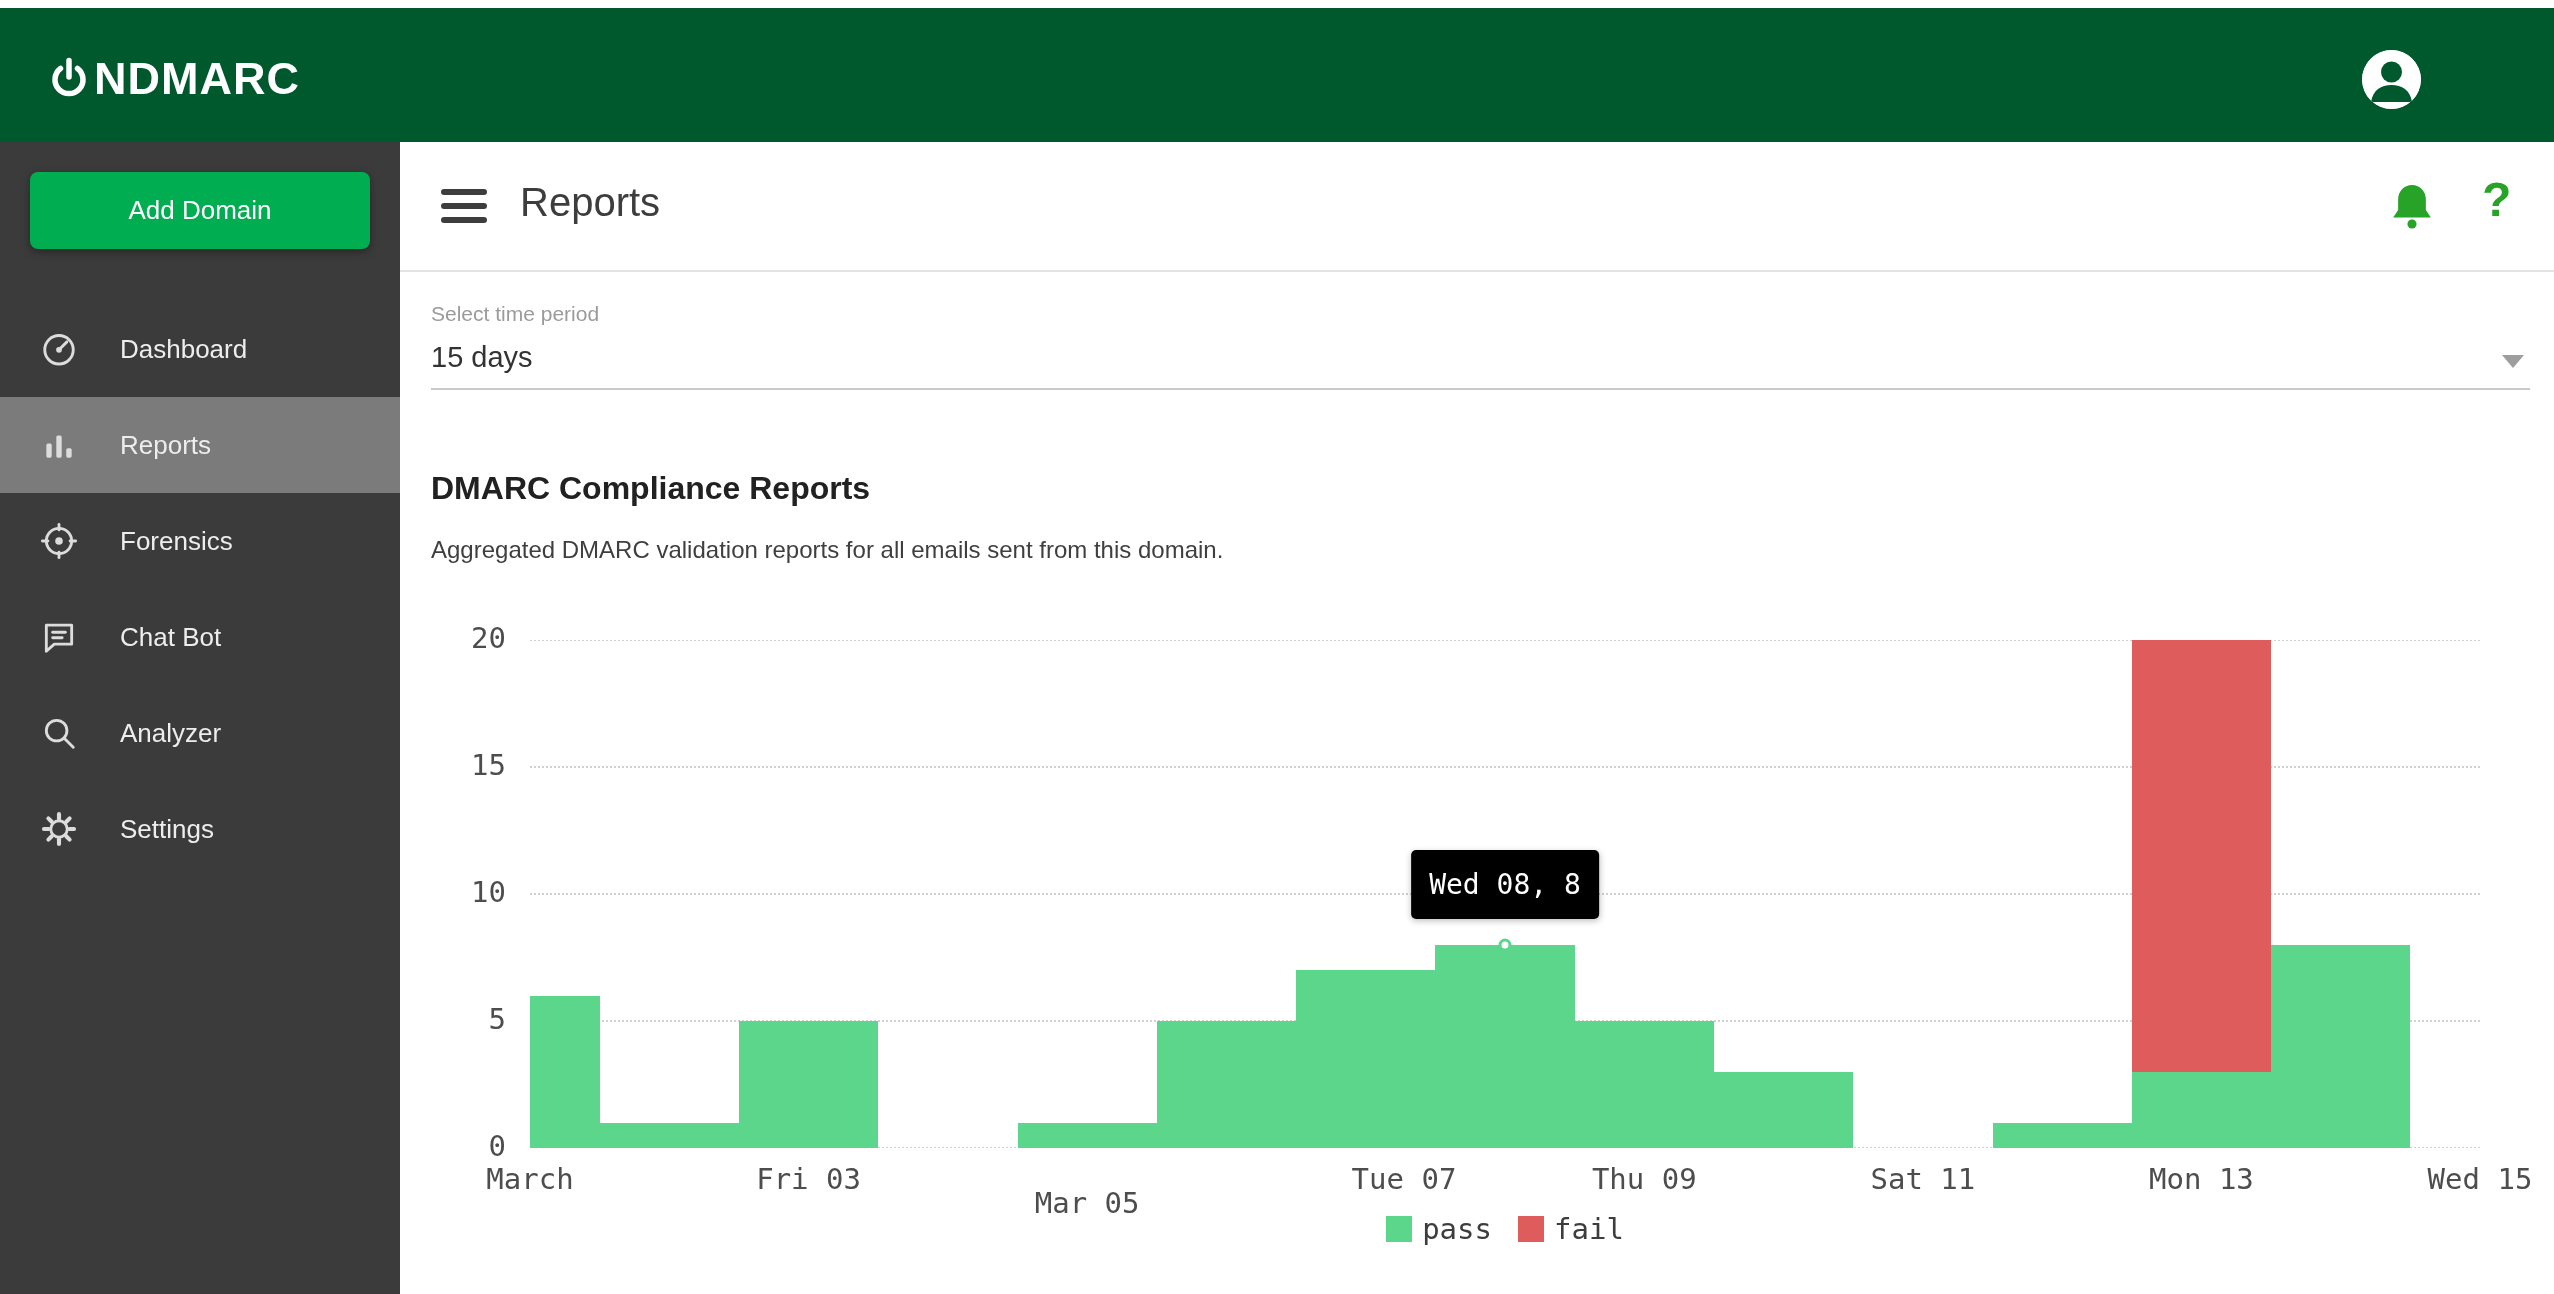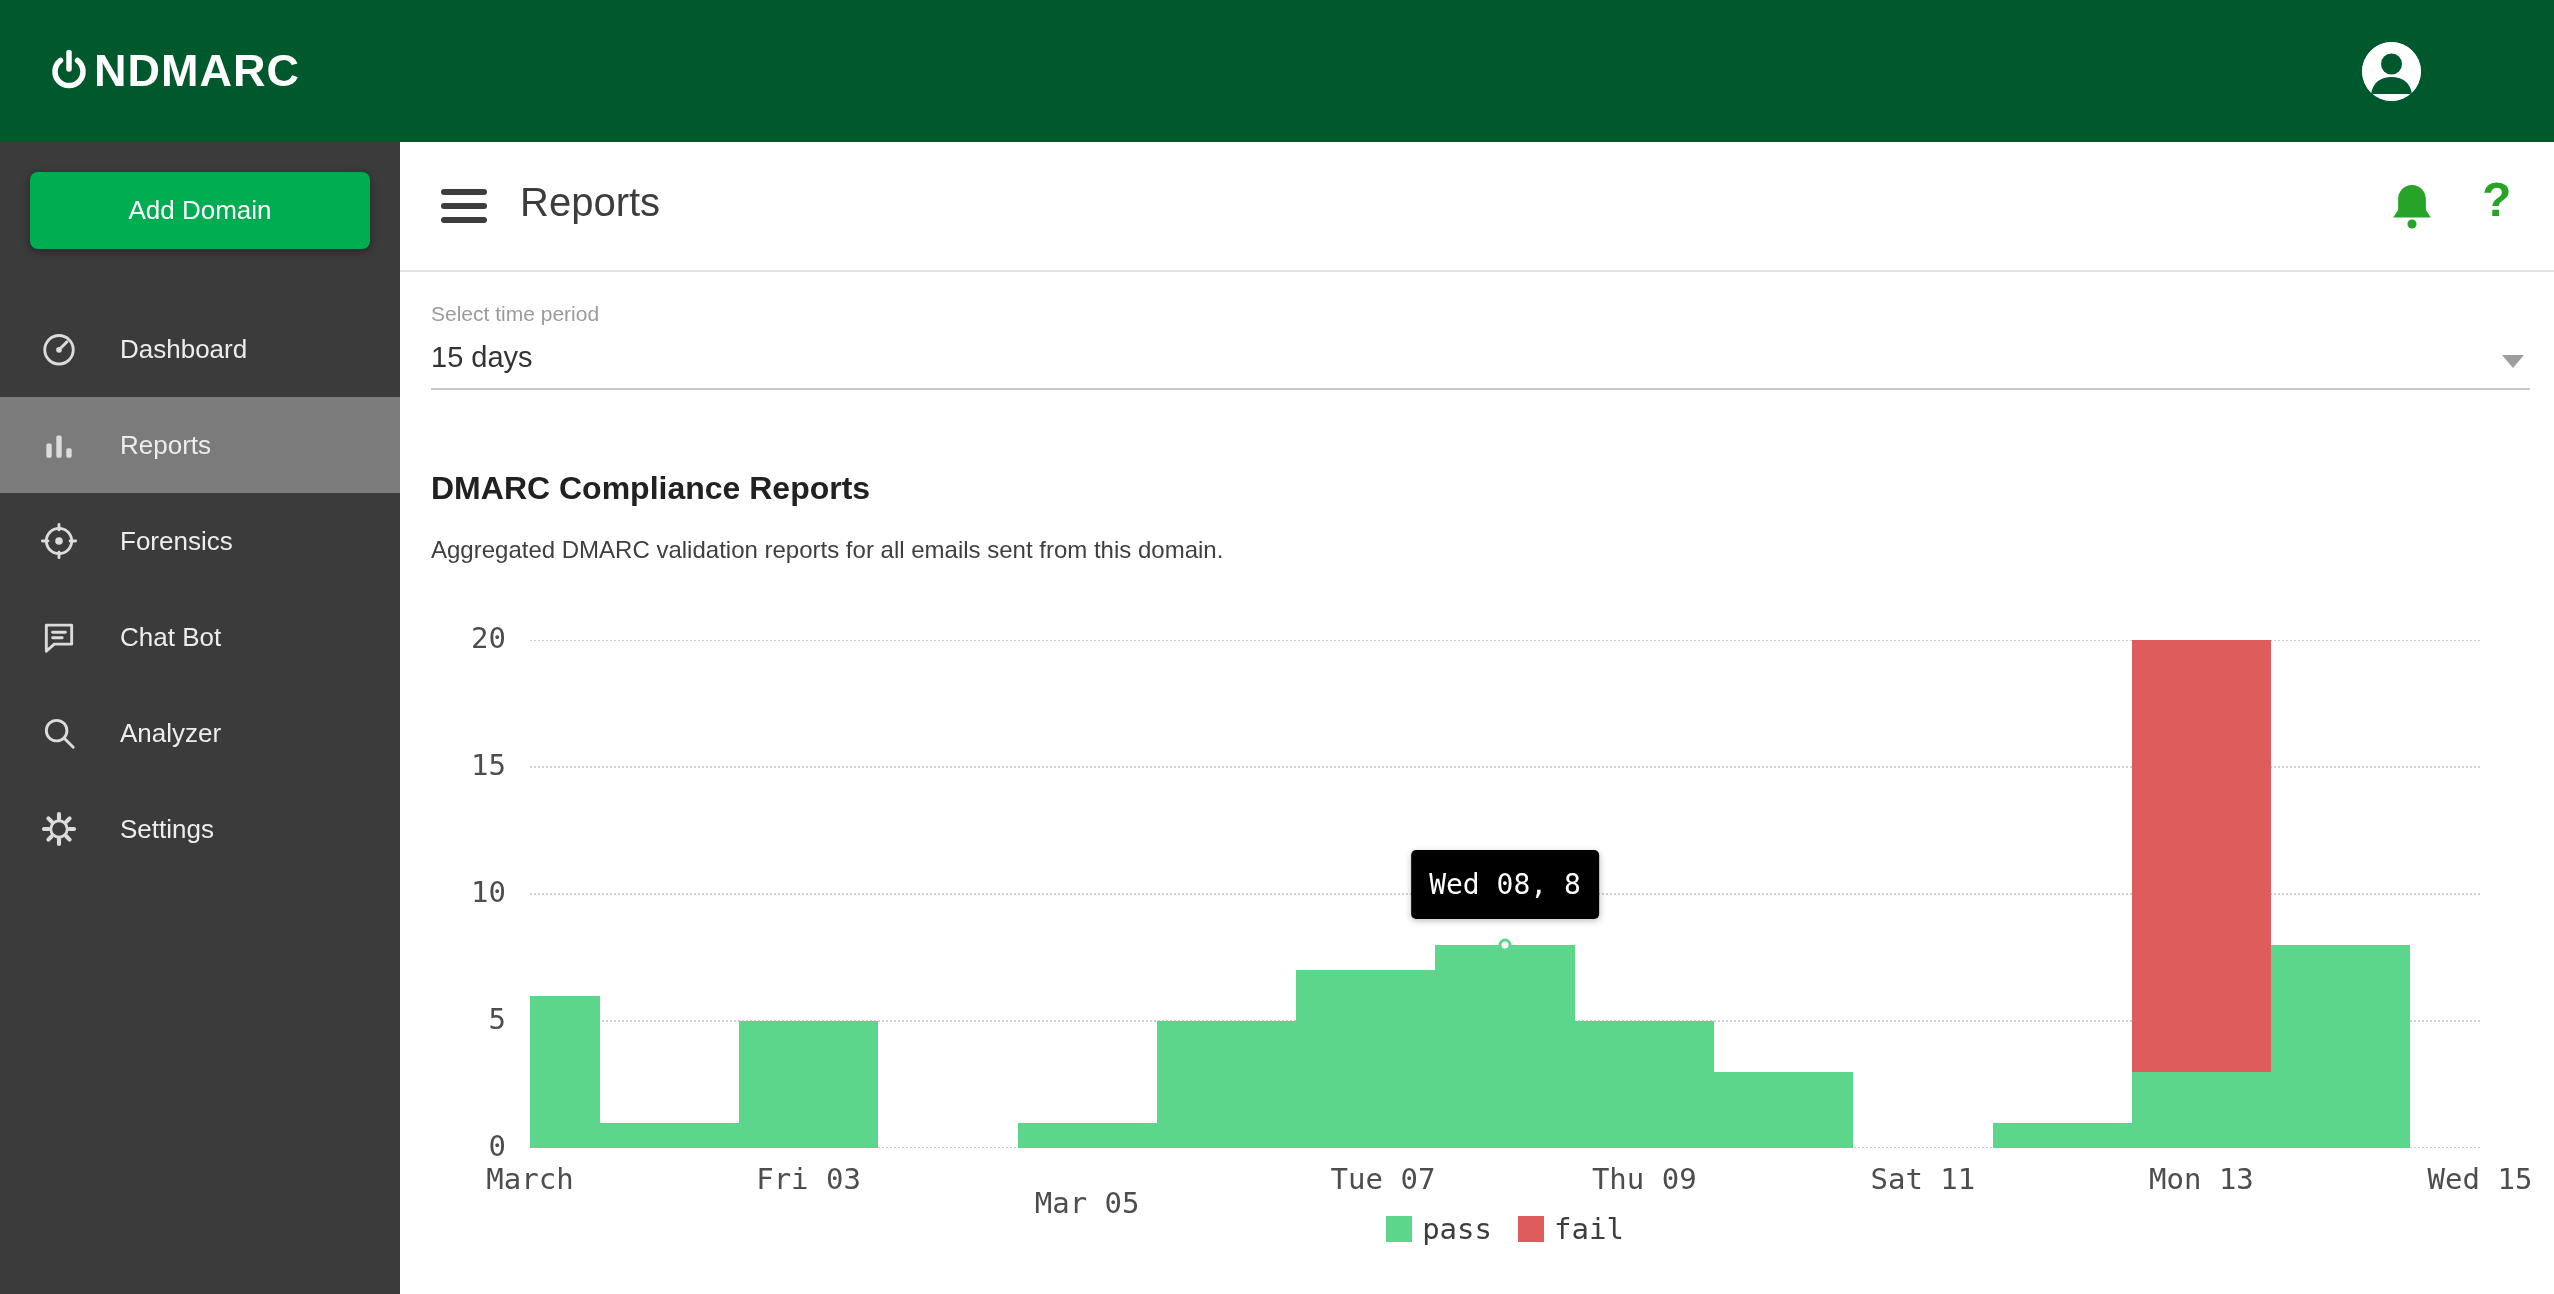--- a/index.html
+++ b/index.html
@@ -12,21 +12,21 @@
     --sidebar-selected:#7b7b7b;
   }
   *{box-sizing:border-box;}
   html,body{margin:0;padding:0;}
   body{
     width:2554px;height:1294px;position:relative;overflow:hidden;
     background:#fff;font-family:"Liberation Sans",sans-serif;
   }
 
   
-  .header{position:absolute;top:0;left:0;width:2554px;height:142px;background:var(--header-green);}
+  .header{position:absolute;top:8px;left:0;width:2554px;height:142px;background:var(--header-green);}
   .logo{position:absolute;left:46px;top:0;height:142px;display:flex;align-items:center;}
   .logo-icon{width:46px;height:46px;display:block;}
   .logo-text{color:#fff;font-size:45px;font-weight:700;letter-spacing:1px;margin-left:2px;}
   .avatar{position:absolute;right:133px;top:42px;width:59px;height:59px;border-radius:50%;
     background:#fff;overflow:hidden;cursor:pointer;}
   .avatar svg{display:block;width:59px;height:59px;}
 
   
   .sidebar{position:absolute;top:142px;left:0;width:400px;height:1152px;background:var(--sidebar-bg);}
   .add-domain{position:absolute;left:30px;top:30px;width:340px;height:77px;
@@ -239,21 +239,21 @@
         <div class="bar" style="left: 1183.93px; width: 139.286px; bottom: 0px; height: 76.2px; background: rgb(91, 214, 139);"></div>
         <div class="bar" style="left: 1462.5px; width: 139.286px; bottom: 0px; height: 25.4px; background: rgb(91, 214, 139);"></div>
         <div class="bar" style="left: 1601.79px; width: 139.286px; bottom: 0px; height: 76.2px; background: rgb(91, 214, 139);"></div>
         <div class="bar" style="left: 1601.79px; width: 139.286px; bottom: 76.2px; height: 431.8px; background: rgb(222, 92, 92);"></div>
         <div class="bar" style="left: 1741.07px; width: 139.286px; bottom: 0px; height: 203.2px; background: rgb(91, 214, 139);"></div>
       </div>
     <div class="x-axis">
         <div class="xlabel" style="left: 0px;">March</div>
         <div class="xlabel" style="left: 278.571px;">Fri 03</div>
         <div class="xlabel" style="left: 557.143px; margin-top: 24px;">Mar 05</div>
-        <div class="xlabel" style="left: 853px;">Tue 07</div>
+        <div class="xlabel" style="left: 874px;">Tue 07</div>
         <div class="xlabel" style="left: 1114.29px;">Thu 09</div>
         <div class="xlabel" style="left: 1392.86px;">Sat 11</div>
         <div class="xlabel" style="left: 1671.43px;">Mon 13</div>
         <div class="xlabel" style="left: 1950px;">Wed 15</div>
       </div>
 
     <div class="marker" style="left: 975px; top: 304.8px; border-color: rgb(91, 214, 139);"></div>
     <div class="tooltip" style="left: 975px; bottom: 229.2px;">Wed 08, 8</div>
 
     <div class="legend">

